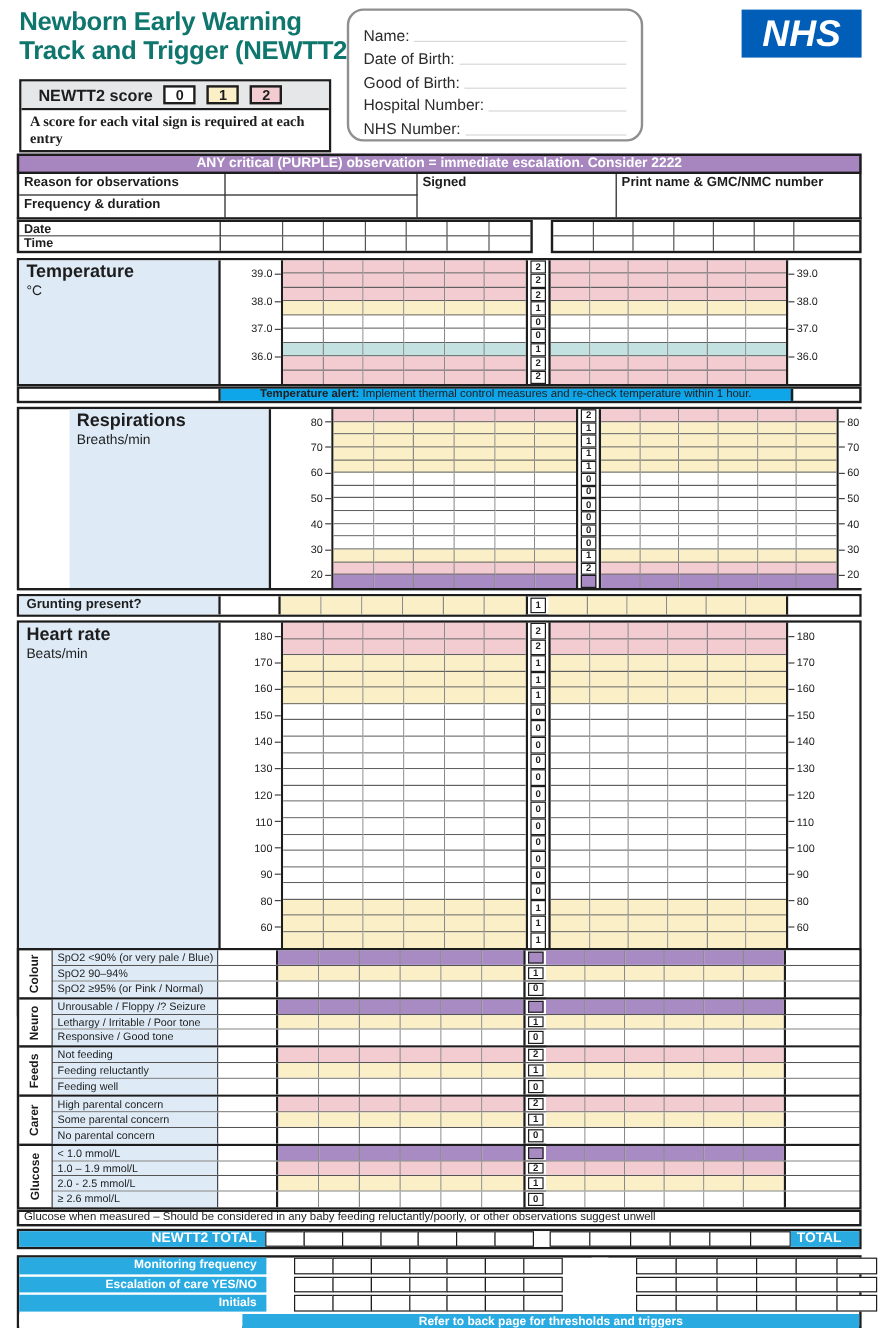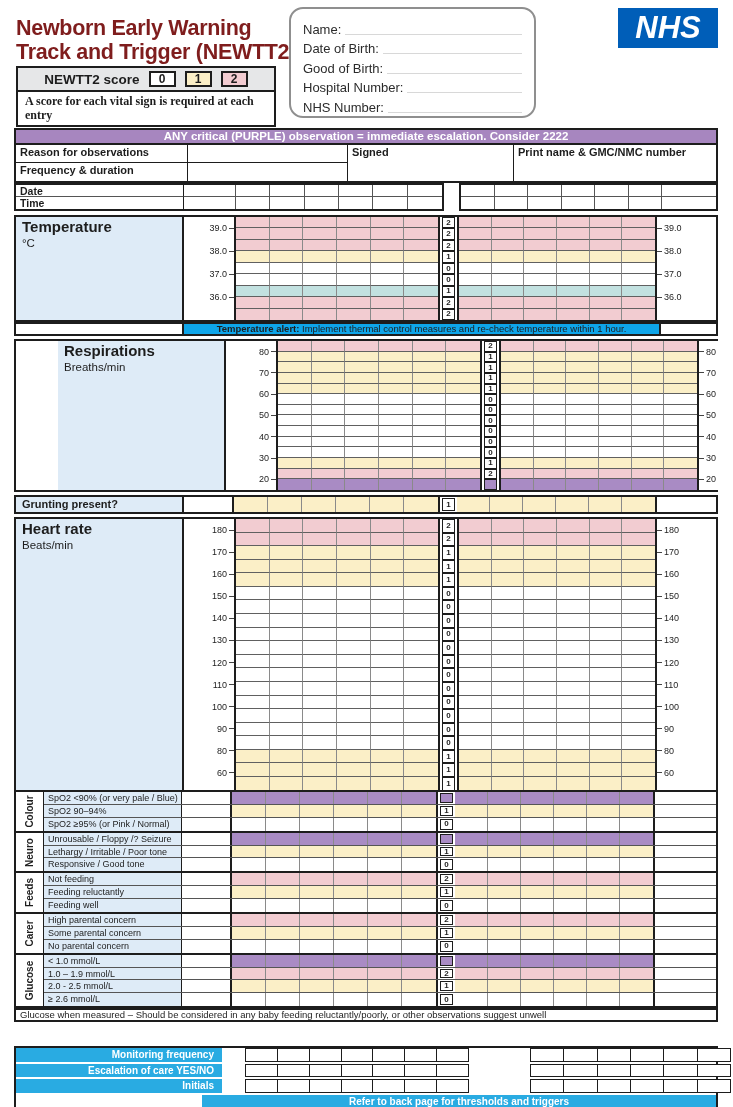--- a/index.html
+++ b/index.html
@@ -1,22 +1,22 @@
 <!DOCTYPE html>
 <html><head>
 <meta charset="utf-8">
 <style>
   html,body{margin:0;padding:0;background:#fff;}
   body{width:733px;height:1107px;font-family:"Liberation Sans",sans-serif;color:#1d1d1d;}
   .page{position:relative;width:733px;height:1107px;overflow:hidden;background:#fff;}
 
   
-  .title{position:absolute;left:16px;top:16px;font-size:21.5px;font-weight:bold;color:#7f1d1d;line-height:1.13;letter-spacing:-0.3px;}
+  .title{position:absolute;left:16px;top:6px;font-size:21.5px;font-weight:bold;color:#0f766e;line-height:1.13;letter-spacing:-0.3px;}
   .legend{position:absolute;left:16px;top:66px;width:260px;border:2px solid #1d1d1d;box-sizing:border-box;}
-  .legend-top{display:flex;align-items:center;gap:9px;background:#e6e7e8;padding:3px 14px;border-bottom:2px solid #1d1d1d;justify-content:center;}
+  .legend-top{display:flex;align-items:center;gap:9px;background:#e6e7e8;padding:3px 14px;border-bottom:2px solid #1d1d1d;}
   .legend-title{font-weight:bold;font-size:13.5px;}
   .lbox{width:27px;height:16px;border:2px solid #1d1d1d;display:flex;align-items:center;justify-content:center;font-weight:bold;font-size:12px;background:#fff;box-sizing:border-box;}
   .lbox.b1{background:#FBEFC7;}
   .lbox.b2{background:#F2CCD1;}
   .legend-note{background:#fff;font-weight:bold;font-size:12px;line-height:1.18;padding:2px 7px 3px;font-family:Liberation Serif, serif;}
   .patient{position:absolute;left:289px;top:7px;width:247px;height:111px;border:2px solid #8f8f8f;border-radius:14px;padding:8px 12px 4px;box-sizing:border-box;background:#fff;}
   .pfield{display:flex;align-items:flex-end;font-size:13px;color:#2b2b2b;height:19.5px;}
   .pfield .fill{flex:1;border-bottom:1.5px solid #d8d8d8;margin-left:4px;margin-bottom:2px;}
   .nhs{position:absolute;left:618px;top:8px;width:100px;height:40px;background:#005EB8;color:#fff;display:flex;align-items:center;justify-content:center;font-size:31px;font-weight:bold;font-style:italic;letter-spacing:0;}
 
@@ -1529,20 +1529,42 @@
                 <div class="ocell c-white lc"></div>
               </div>
               <div class="oend"></div>
             </div>
           </div>
         </div>
       </div>
 
     <div class="gnote">Glucose when measured – Should be considered in any baby feeding reluctantly/poorly, or other observations suggest unwell</div>
 
+    <div class="total-row">
+      <div class="t-label">NEWTT2 TOTAL</div>
+      <div class="tstrip s7" id="tstrip1">
+          <div class="tcell"></div>
+          <div class="tcell"></div>
+          <div class="tcell"></div>
+          <div class="tcell"></div>
+          <div class="tcell"></div>
+          <div class="tcell"></div>
+          <div class="tcell"></div>
+        </div>
+      <div class="tgap"></div>
+      <div class="tstrip s6" id="tstrip2">
+          <div class="tcell"></div>
+          <div class="tcell"></div>
+          <div class="tcell"></div>
+          <div class="tcell"></div>
+          <div class="tcell"></div>
+          <div class="tcell"></div>
+        </div>
+      <div class="t-total">TOTAL</div>
+    </div>
 
     <div class="mon" id="mon">
       <div class="mrow">
           <div class="m-label">Monitoring frequency</div>
           <div class="tstrip s7">
             <div class="tcell"></div>
             <div class="tcell"></div>
             <div class="tcell"></div>
             <div class="tcell"></div>
             <div class="tcell"></div>

